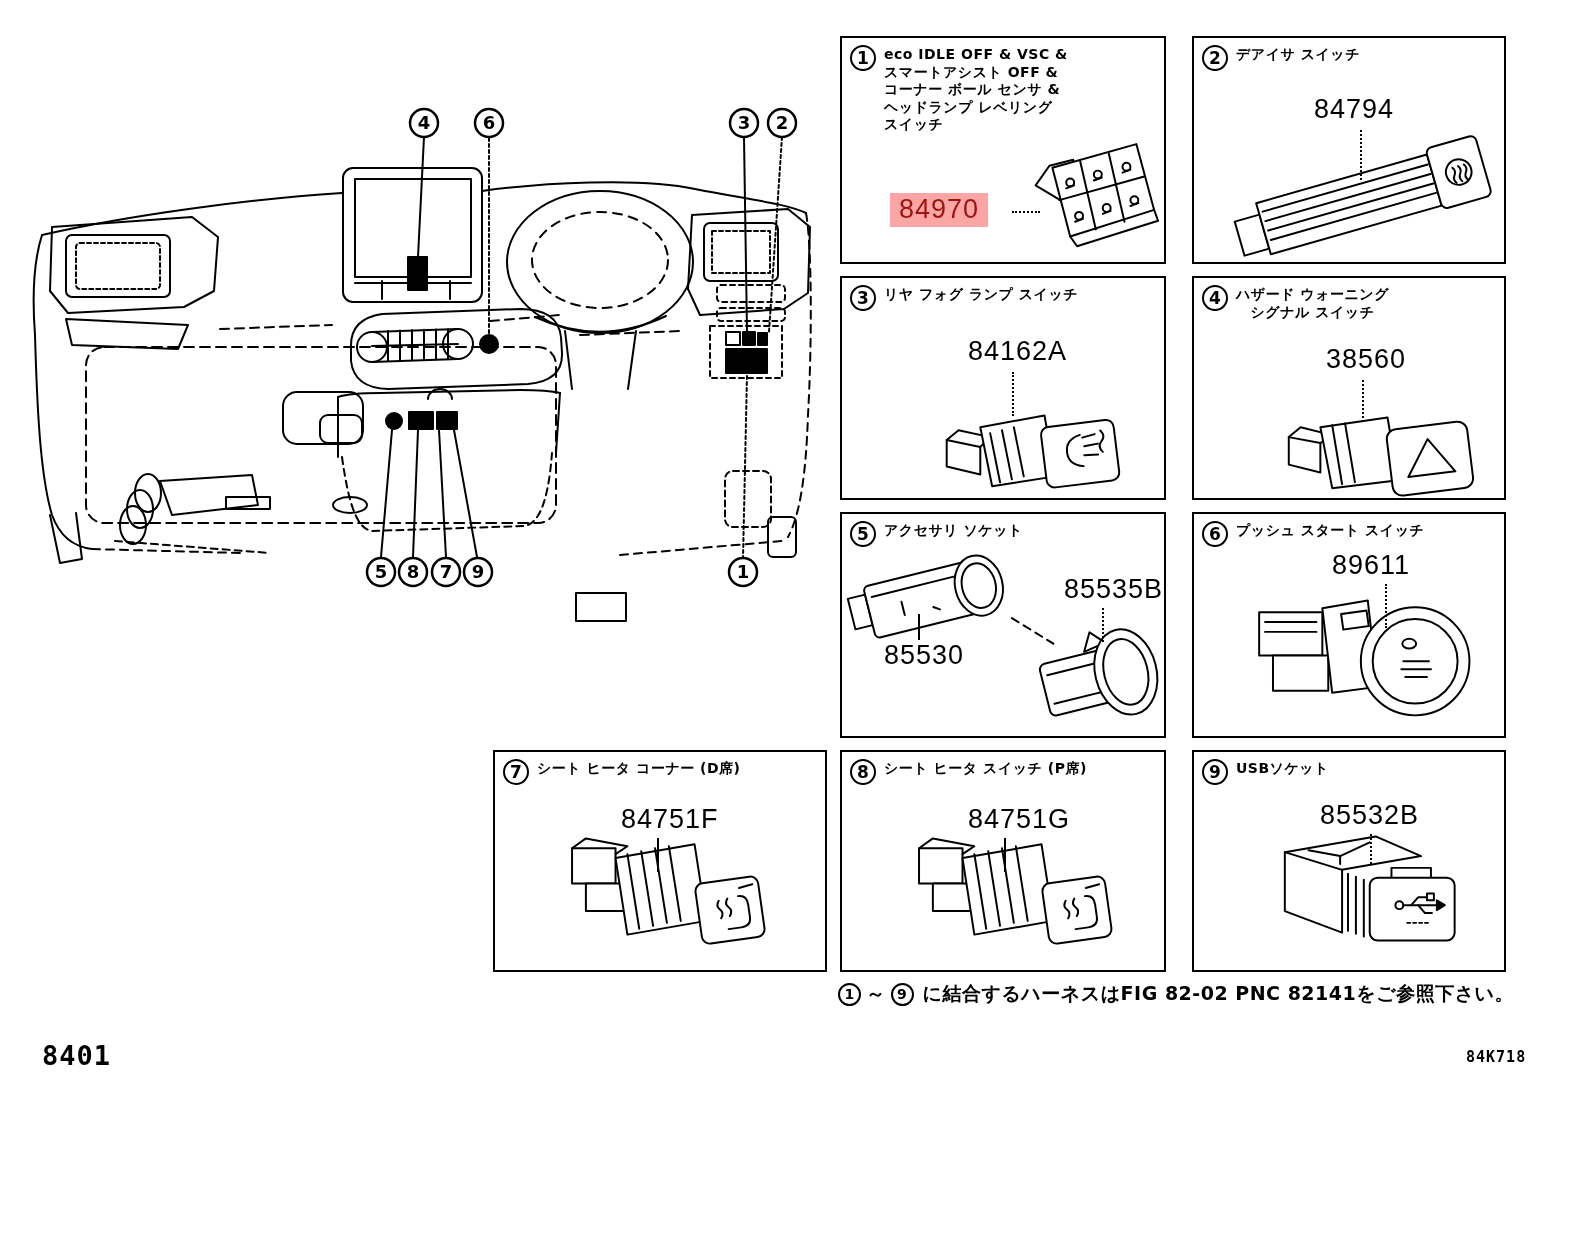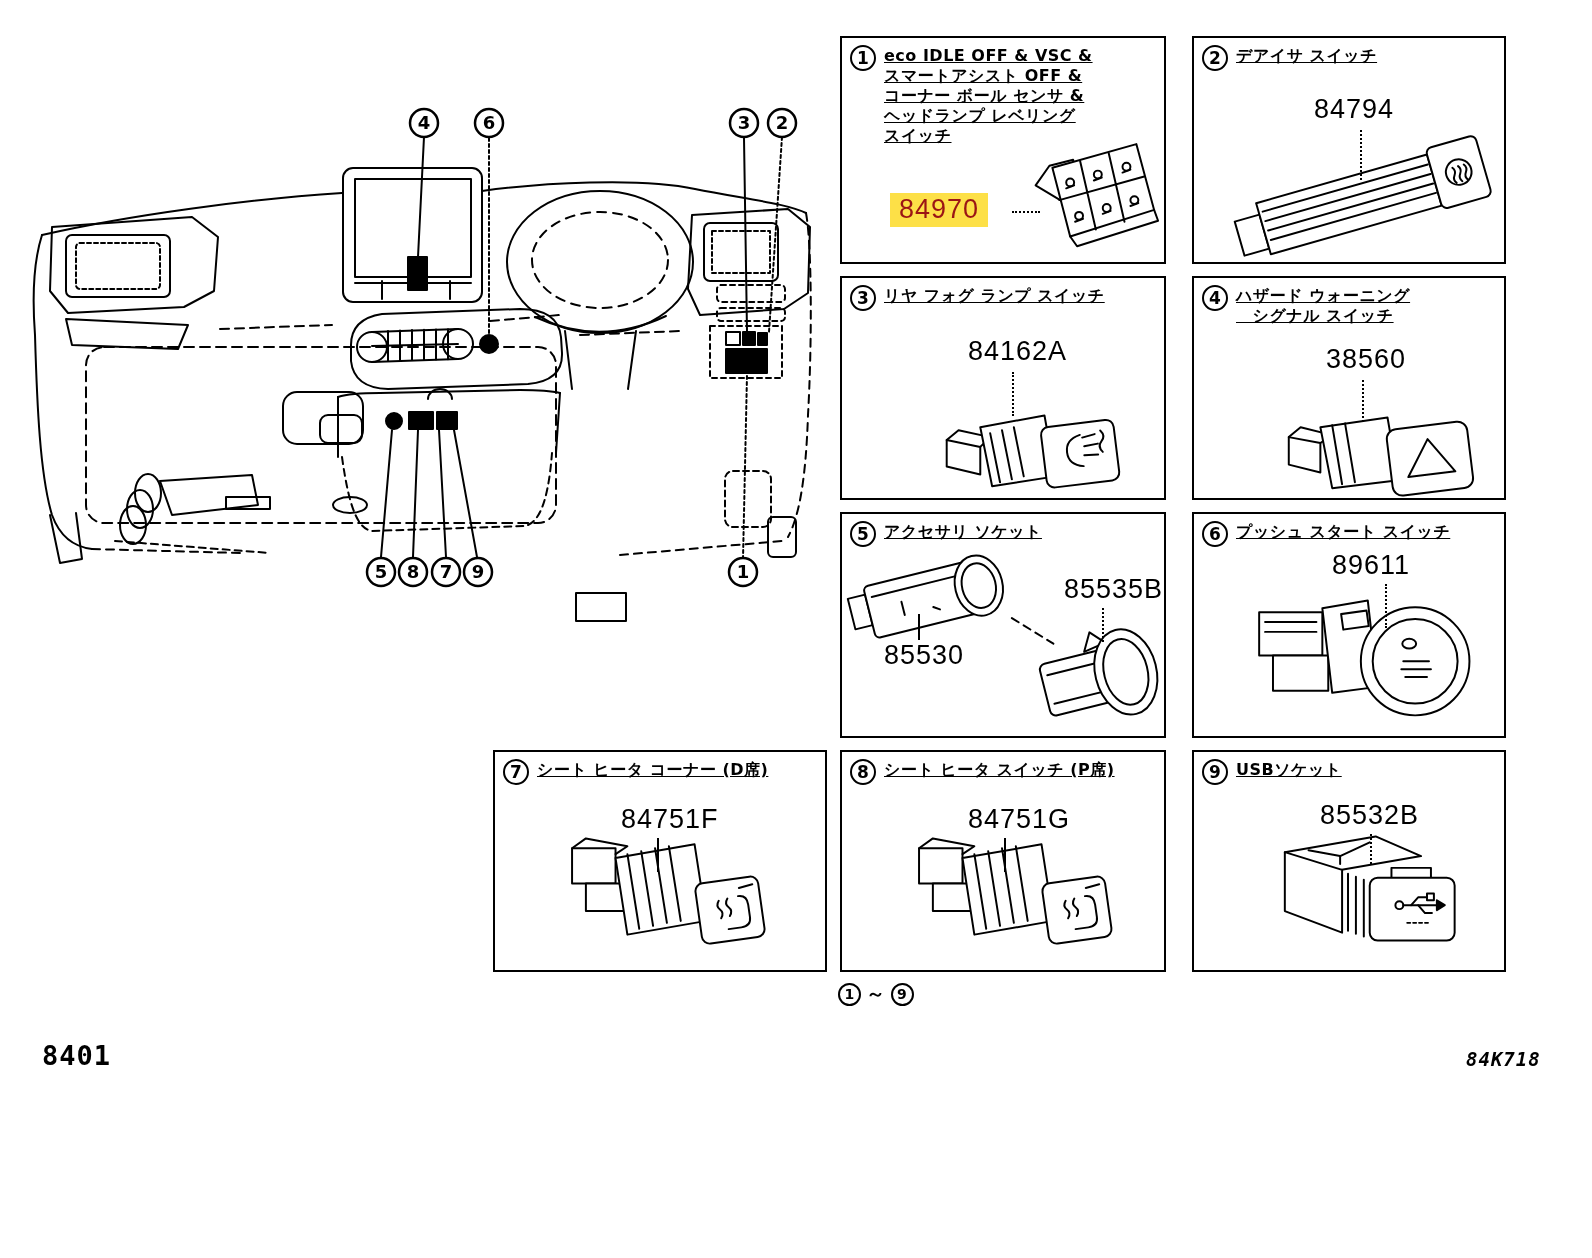--- a/index.html
+++ b/index.html
@@ -3,24 +3,24 @@
 <meta charset="utf-8">
 <style>
   html,body{margin:0;padding:0;background:#fff;}
   .page{position:relative;width:1592px;height:1258px;background:#fff;overflow:hidden;
         font-family:"DejaVu Sans","Liberation Sans",sans-serif;color:#000;}
   
   .pbox{position:absolute;border:2px solid #000;box-sizing:border-box;background:#fff;}
   .hdr{position:absolute;top:7px;left:8px;right:4px;display:flex;gap:8px;align-items:flex-start;z-index:3;}
   .cnum{flex:0 0 auto;width:26px;height:26px;border:2.5px solid #000;border-radius:50%;
         display:flex;align-items:center;justify-content:center;font-weight:bold;font-size:17px;background:#fff;box-sizing:border-box;}
-  .ttl{font-weight:bold;font-size:16px;line-height:1.25;white-space:pre-wrap;letter-spacing:.5px;padding-top:1px;text-decoration:underline;}
+  .ttl{font-weight:bold;font-size:14px;line-height:1.25;white-space:pre-wrap;letter-spacing:.5px;padding-top:1px;}
   .pnum{position:absolute;font-weight:normal;font-size:27px;letter-spacing:1px;z-index:3;
         font-family:"Liberation Sans","DejaVu Sans",sans-serif;}
-  .pnum.hl{background:#fde047;color:#9b1515;padding:1px 9px 2px 9px;}
+  .pnum.hl{background:#fca5a5;color:#9b1515;padding:1px 9px 2px 9px;}
   .lv{position:absolute;width:0;border-left:2px dotted #000;z-index:2;}
   .lv.solid{border-left-style:solid;}
   .lh{position:absolute;height:0;border-top:2px dotted #000;z-index:2;}
   .boxsvg{position:absolute;left:0;top:0;width:100%;height:100%;z-index:1;}
   .boxsvg path,.boxsvg rect,.boxsvg circle,.boxsvg ellipse,.boxsvg line,.boxsvg polygon,.boxsvg polyline
     {stroke:#000;stroke-width:2;fill:none;stroke-linejoin:round;stroke-linecap:round;}
   .boxsvg .blk{fill:#000;}
   .boxsvg .wht{fill:#fff;}
   
   .dash{position:absolute;left:20px;top:85px;width:800px;height:560px;}
@@ -392,19 +392,20 @@
         <span class="ttl">USBソケット</span>
       </div>
     <span class="pnum" style="left:126px;top:48px;">85532B</span>
     <span class="lv" style="left:176px;top:82px;height:30px;"></span>
   </div>
 
   <div class="note">
     <span class="cnum">1</span>
     <span>～</span>
     <span class="cnum">9</span>
+    <span style="margin-left:4px;">に結合するハーネスはFIG 82-02 PNC 82141をご参照下さい。</span>
   </div>
 
   <span class="code" style="left:42px;top:1040px;">8401</span>
-  <span class="code" style="left:1466px;top:1048px;font-size:19px;font-style:italic;">84K718</span>
+  <span class="code" style="left:1466px;top:1048px;font-size:15px;">84K718</span>
 
 
 </div>
 
 </body></html>

